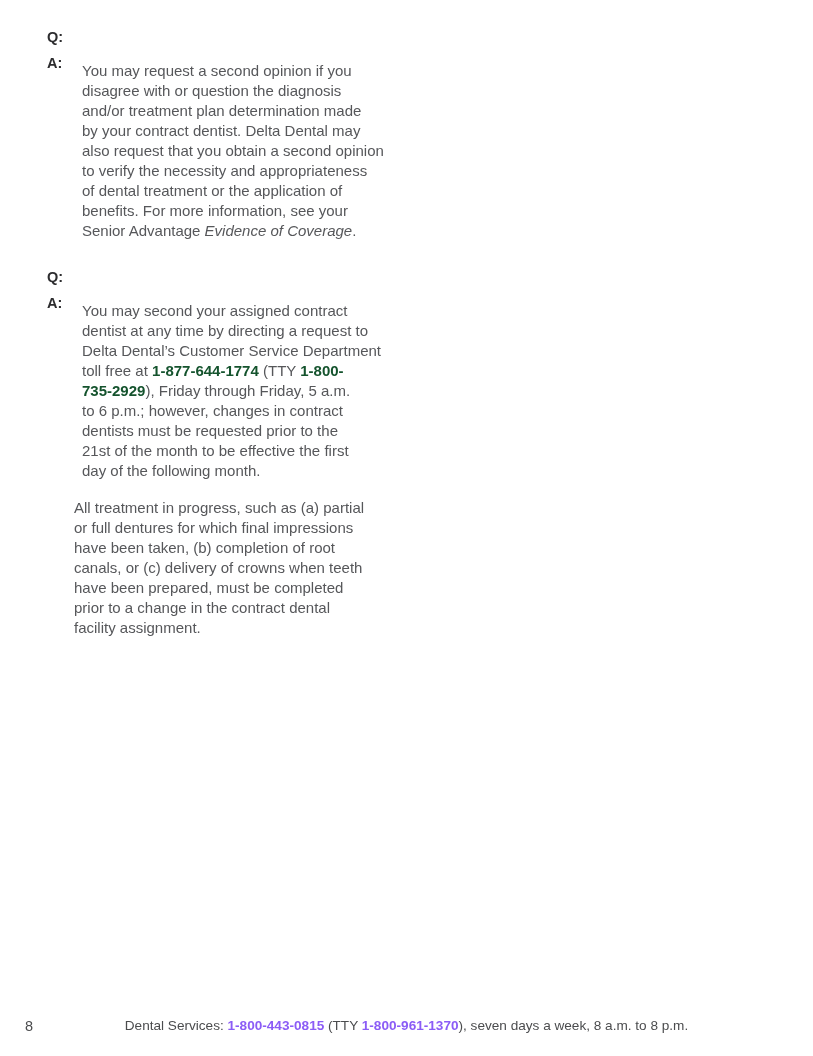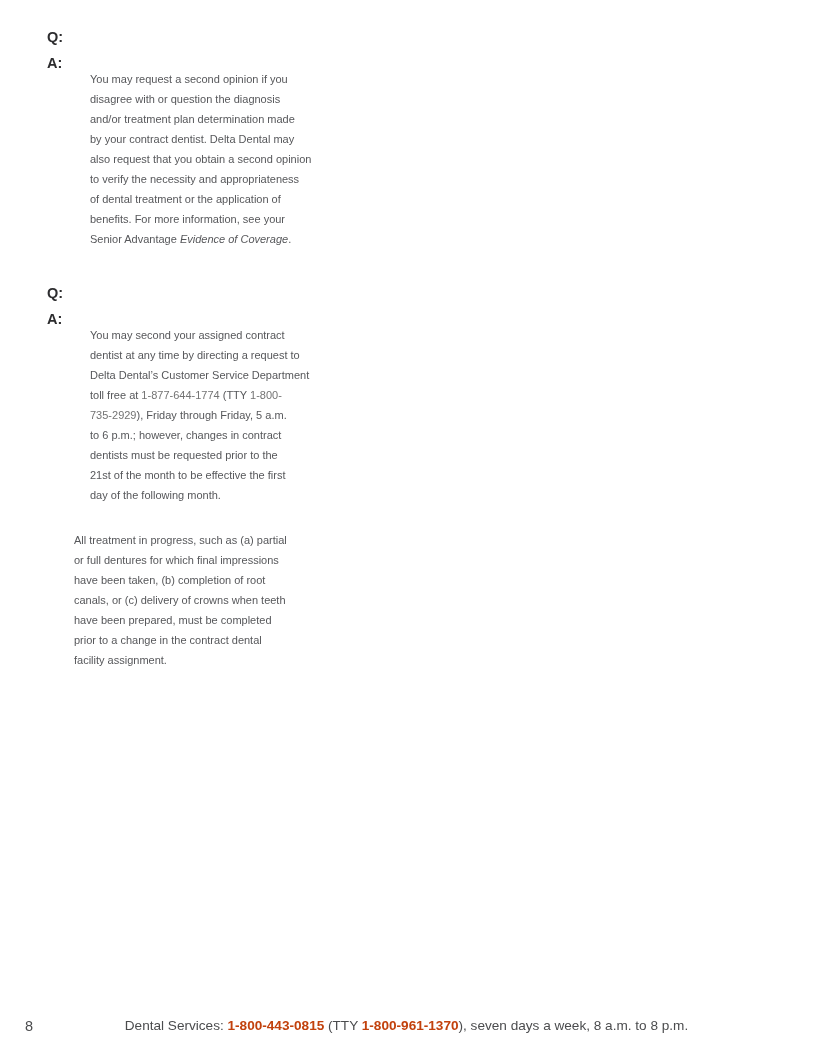--- a/index.html
+++ b/index.html
@@ -30,31 +30,31 @@
   }
   .qtext {
     font-weight: 700;
     color: #2d2d2f;
     font-size: 14.8px;
     line-height: 20px;
     white-space: pre;
     letter-spacing: 0.1px;
   }
   .atext {
-    margin: 16px;
-    font-size: 11px;
+    margin: 8px;
+    font-size: 15px;
     line-height: 20px;
     color: #56575a;
     white-space: pre;
   }
   .a-row { margin-top: 6px; }
   .qa2 { margin-top: 18px; }
   .para2 { margin-top: 9px; margin-left: 27px; }
   .seg.italic { font-style: italic; }
-  .seg.bold { font-weight: 400; color: #737373; }
+  .seg.bold { font-weight: 700; color: #14532d; }
   .footer {
     position: absolute;
     left: 0;
     right: 0;
     top: 1016px;
     height: 22px;
   }
   .pagenum {
     position: absolute;
     left: 25px;
@@ -63,21 +63,21 @@
     line-height: 20px;
     color: #4b4c4e;
   }
   .footer-line {
     text-align: center;
     font-size: 13.6px;
     line-height: 20px;
     color: #4b4c4e;
     white-space: pre;
   }
-  .fseg.bold { font-weight: 700; color: #c2410c; }
+  .fseg.bold { font-weight: 700; color: #8b5cf6; }
 </style>
 </head>
 <body>
 
 <div class="page">
   <div class="content">
 
     <section class="qa">
       <div class="row q-row">
         <span class="label">Q:</span>

